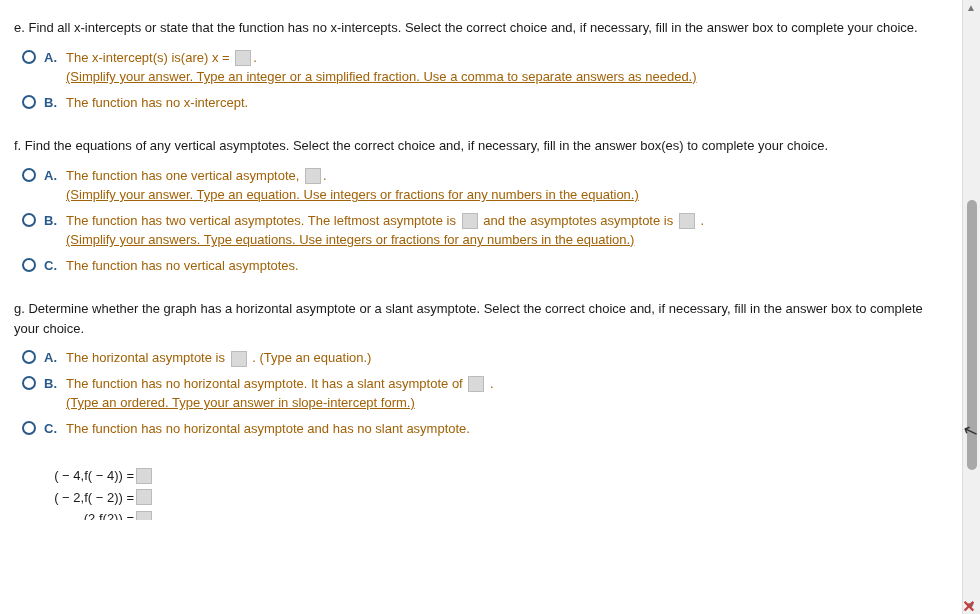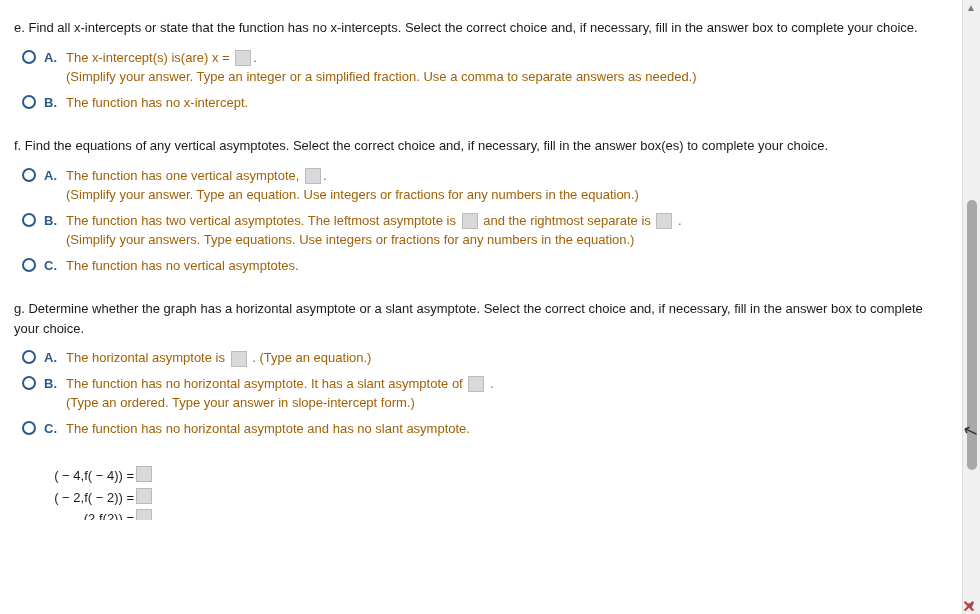--- a/index.html
+++ b/index.html
@@ -49,38 +49,39 @@
     color: #2a5a8a;
     width: 22px;
     flex-shrink: 0;
   }
   .opt-body {
     color: #a16207;
     flex: 1;
   }
   .opt-body .hint {
     display: block;
+    text-decoration: underline;
   }
   .answer-box {
     display: inline-block;
     width: 16px;
     height: 16px;
     background: #d9d9d9;
     border: 1px solid #bbb;
     vertical-align: middle;
     margin: 0 2px;
   }
   .section-gap { height: 14px; }
   .plot-block {
     margin: 8px 0 4px 10px;
     color: #1a1a1a;
   }
   .plot-line {
     display: flex;
-    align-items: flex-start;
+    align-items: center;
     justify-content: flex-end;
     width: 130px;
     margin: 2px 0;
   }
   .plot-line .lhs { white-space: nowrap; }
   .plot-line .answer-box { margin-left: 2px; }
   .scrollbar-v {
     position: absolute;
     right: 0;
     top: 0;
@@ -170,21 +171,21 @@
         <span class="hint">(Simplify your answer. Type an equation. Use integers or fractions for any numbers in the equation.)</span>
       </span>
     </div>
 
     <div class="option-row">
       <span class="radio"></span>
       <span class="opt-label">B.</span>
       <span class="opt-body">
         <span>The function has two vertical asymptotes. The leftmost asymptote is </span>
         <span class="answer-box"></span>
-        <span> and the rightmost separate is </span>
+        <span> and the asymptotes asymptote is </span>
         <span class="answer-box"></span>
         <span>.</span>
         <span class="hint">(Simplify your answers. Type equations. Use integers or fractions for any numbers in the equation.)</span>
       </span>
     </div>
 
     <div class="option-row">
       <span class="radio"></span>
       <span class="opt-label">C.</span>
       <span class="opt-body">

